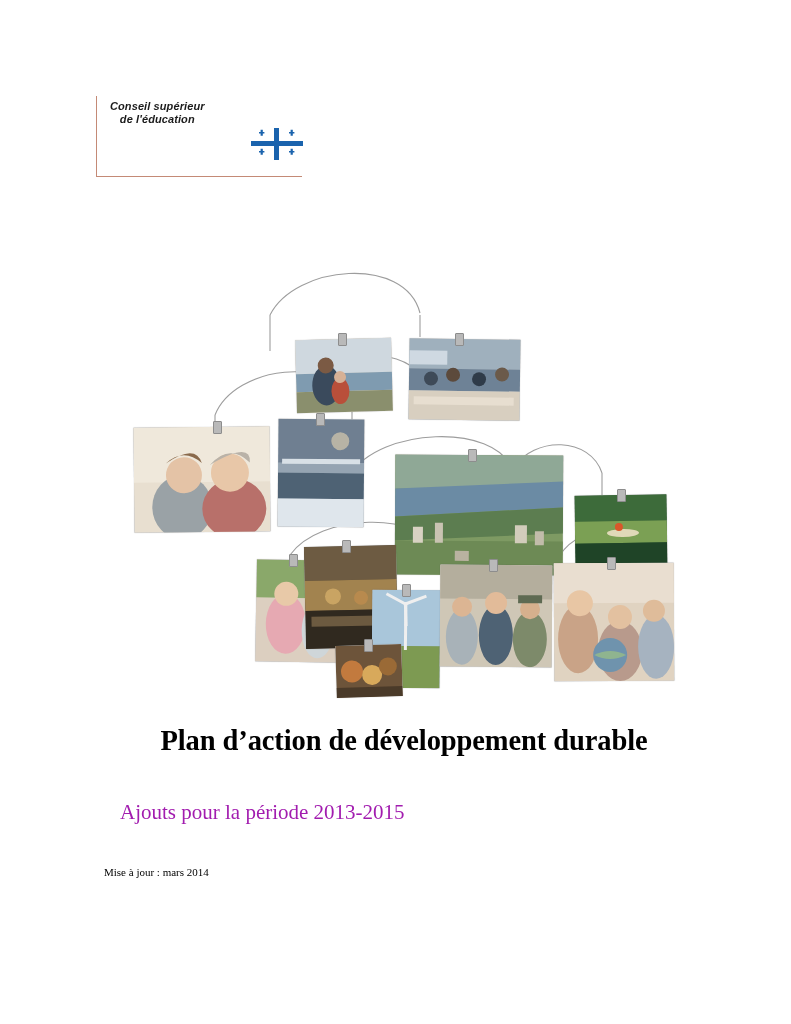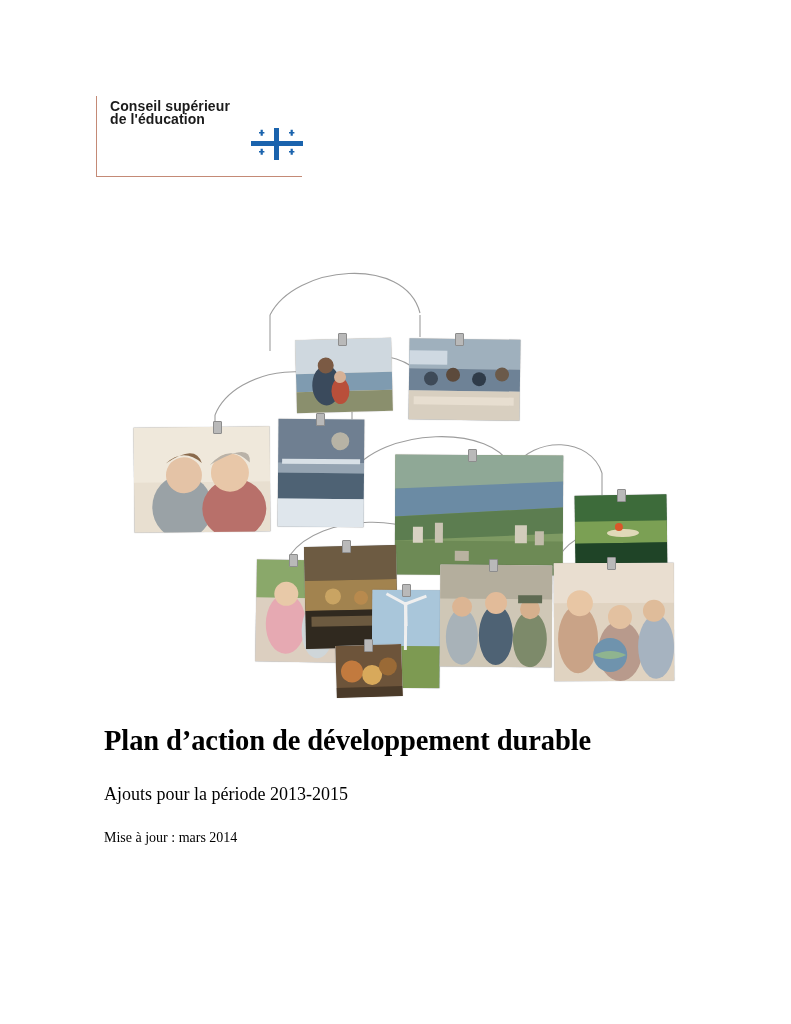--- a/index.html
+++ b/index.html
@@ -37,25 +37,27 @@
     top: 84px;
     width: 206px;
     height: 1px;
     background: #c48a76;
   }
   .logo-council {
     position: absolute;
     left: 14px;
     top: 8px;
     font-family: "Liberation Sans", sans-serif;
-    font-size: 14px;
+    font-size: 11px;
+    font-style: italic;
     font-weight: bold;
     color: #1b1b1b;
     line-height: 13px;
     letter-spacing: 0.1px;
+    text-align: center;
   }
   .logo-quebec {
     position: absolute;
     left: 44px;
     top: 36px;
     font-family: "Liberation Sans", sans-serif;
     font-size: 29px;
     color: #1b1b1b;
     letter-spacing: 0.2px;
   }
@@ -99,31 +101,32 @@
     width: 600px;
   }
   .doc-title {
     font-family: "Liberation Serif", serif;
     font-weight: bold;
     font-size: 28.5px;
     line-height: 34px;
     color: #000000;
     margin: 0;
     letter-spacing: -0.1px;
+    text-align: center;
   }
   .doc-sub {
     font-family: "Liberation Serif", serif;
-    font-size: 18px;
-    color: #000000;
-    margin: 0;
+    font-size: 21px;
+    color: #a21caf;
+    margin: 16px;
     padding-top: 26px;
   }
   .doc-date {
     font-family: "Liberation Serif", serif;
-    font-size: 14px;
+    font-size: 11px;
     color: #000000;
     margin: 0;
     padding-top: 25px;
   }
 </style>
 </head>
 <body>
 
 <div class="logo-block">
   <div class="logo-rule-left"></div>

